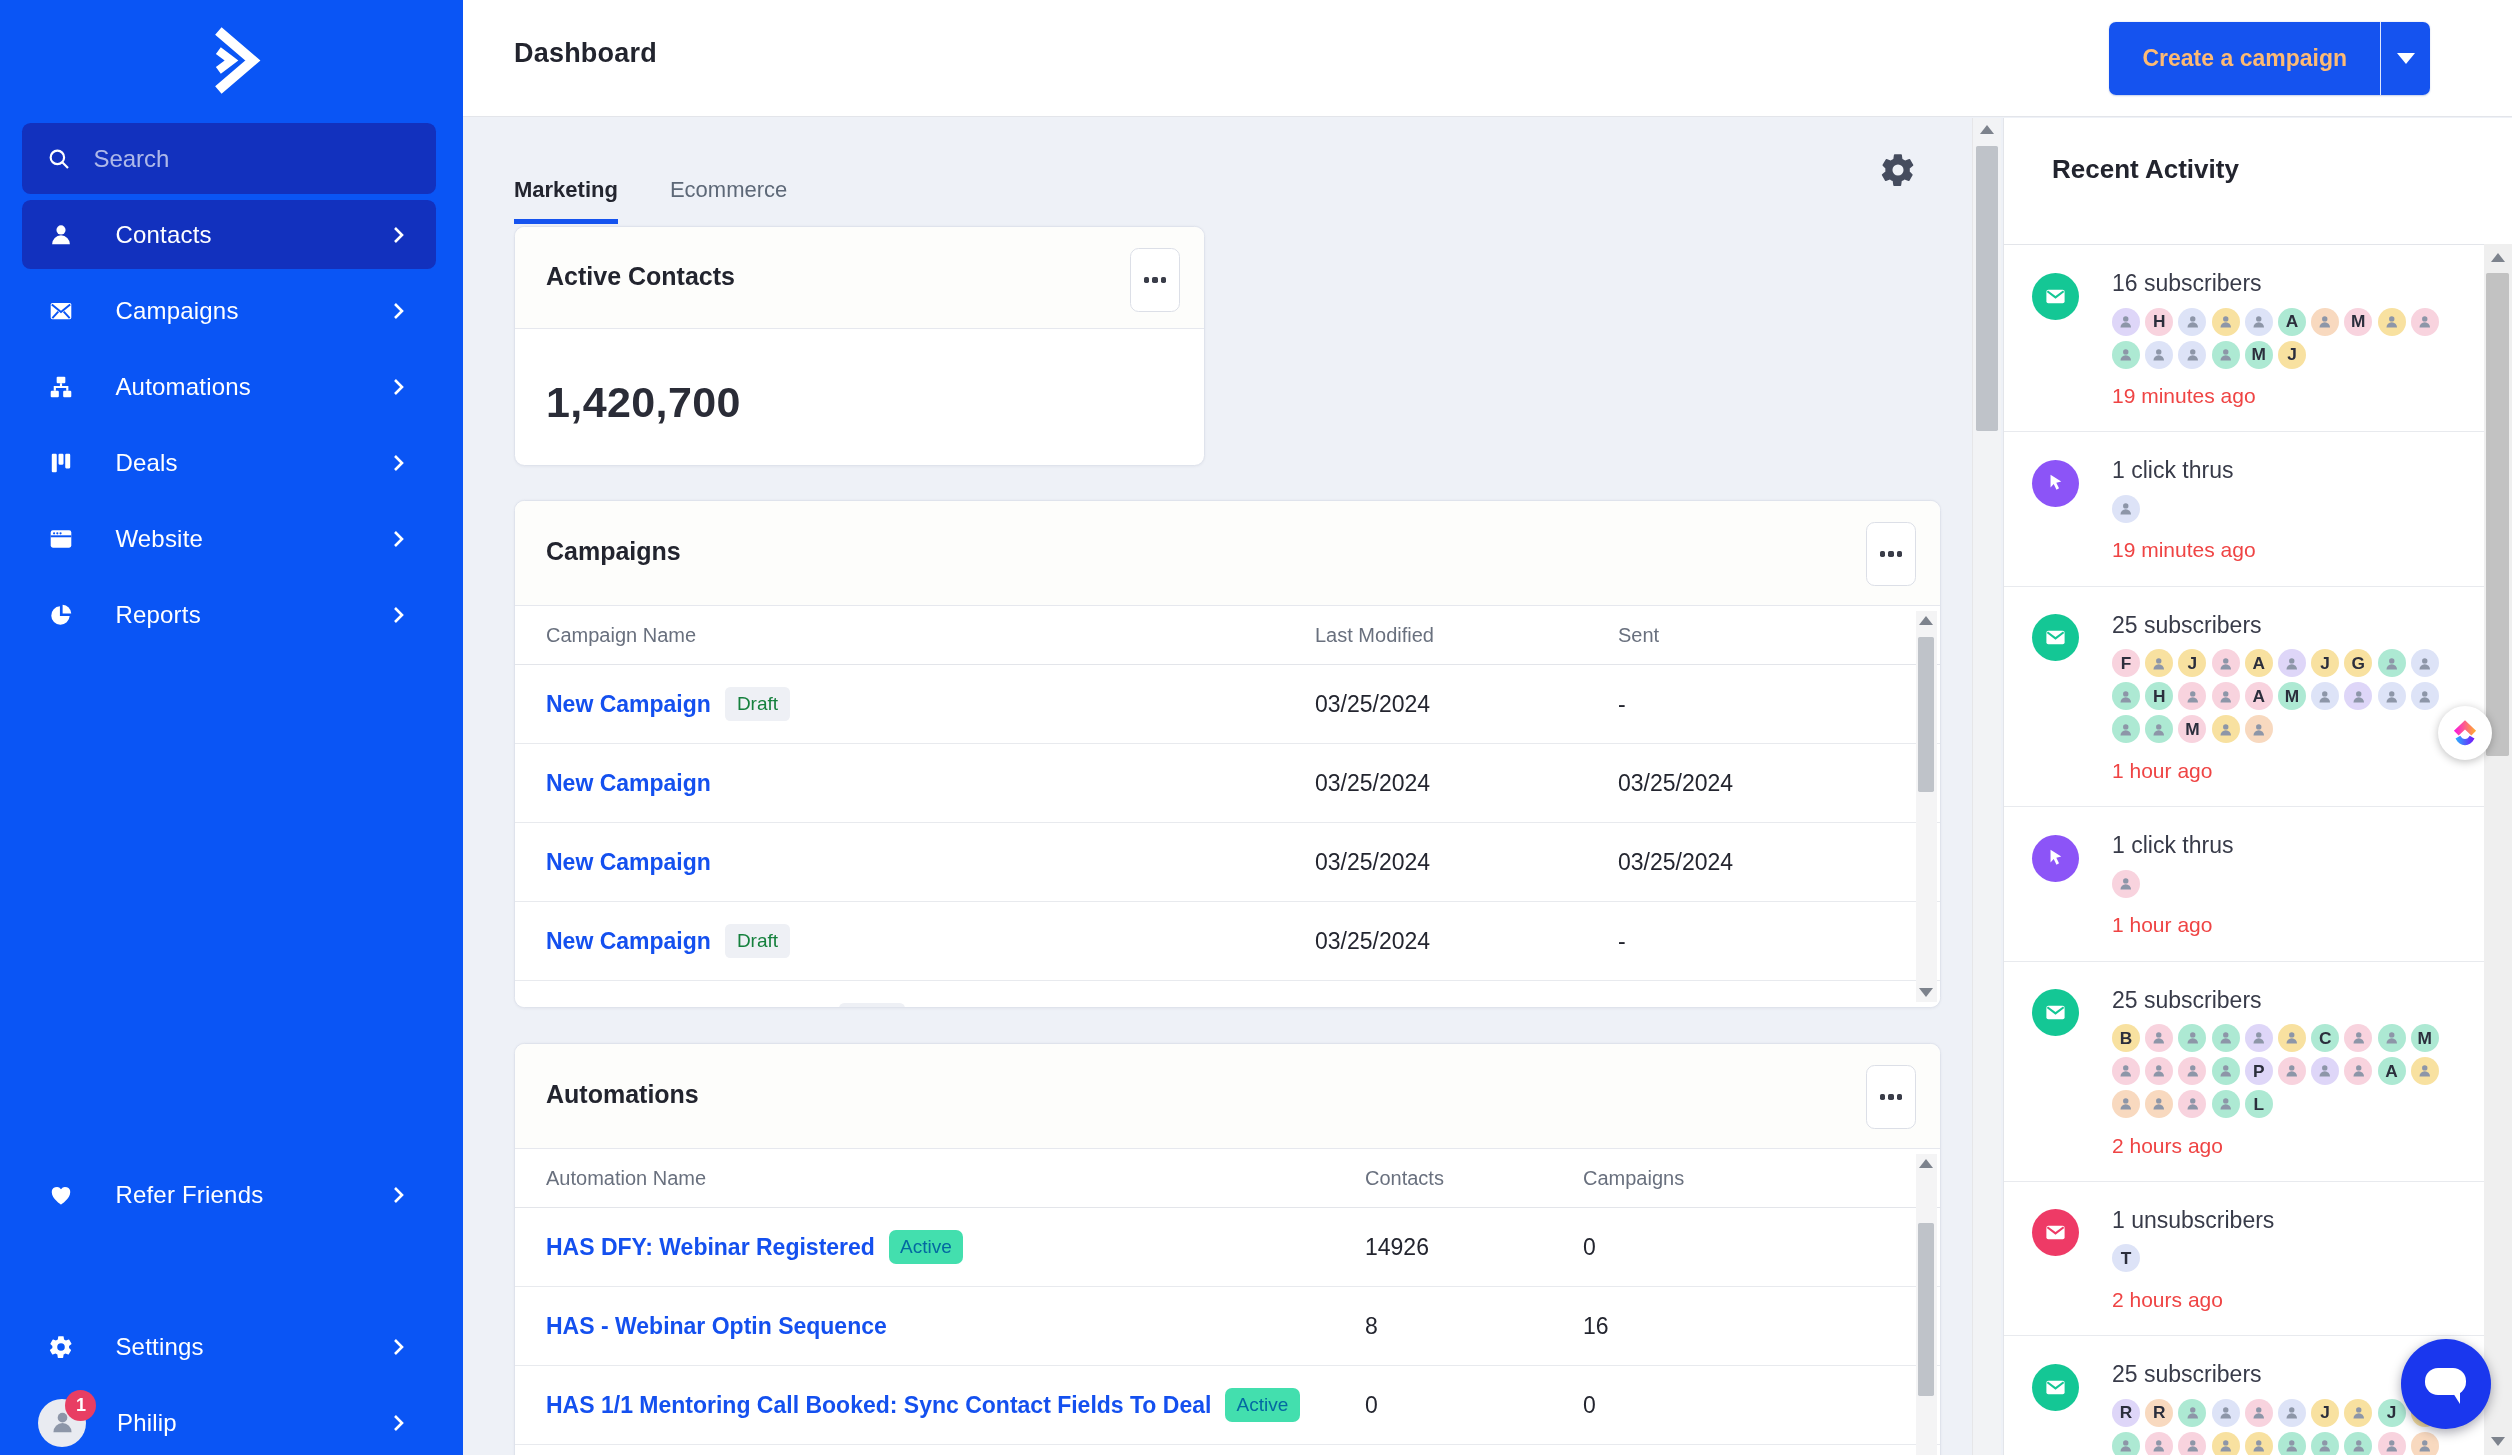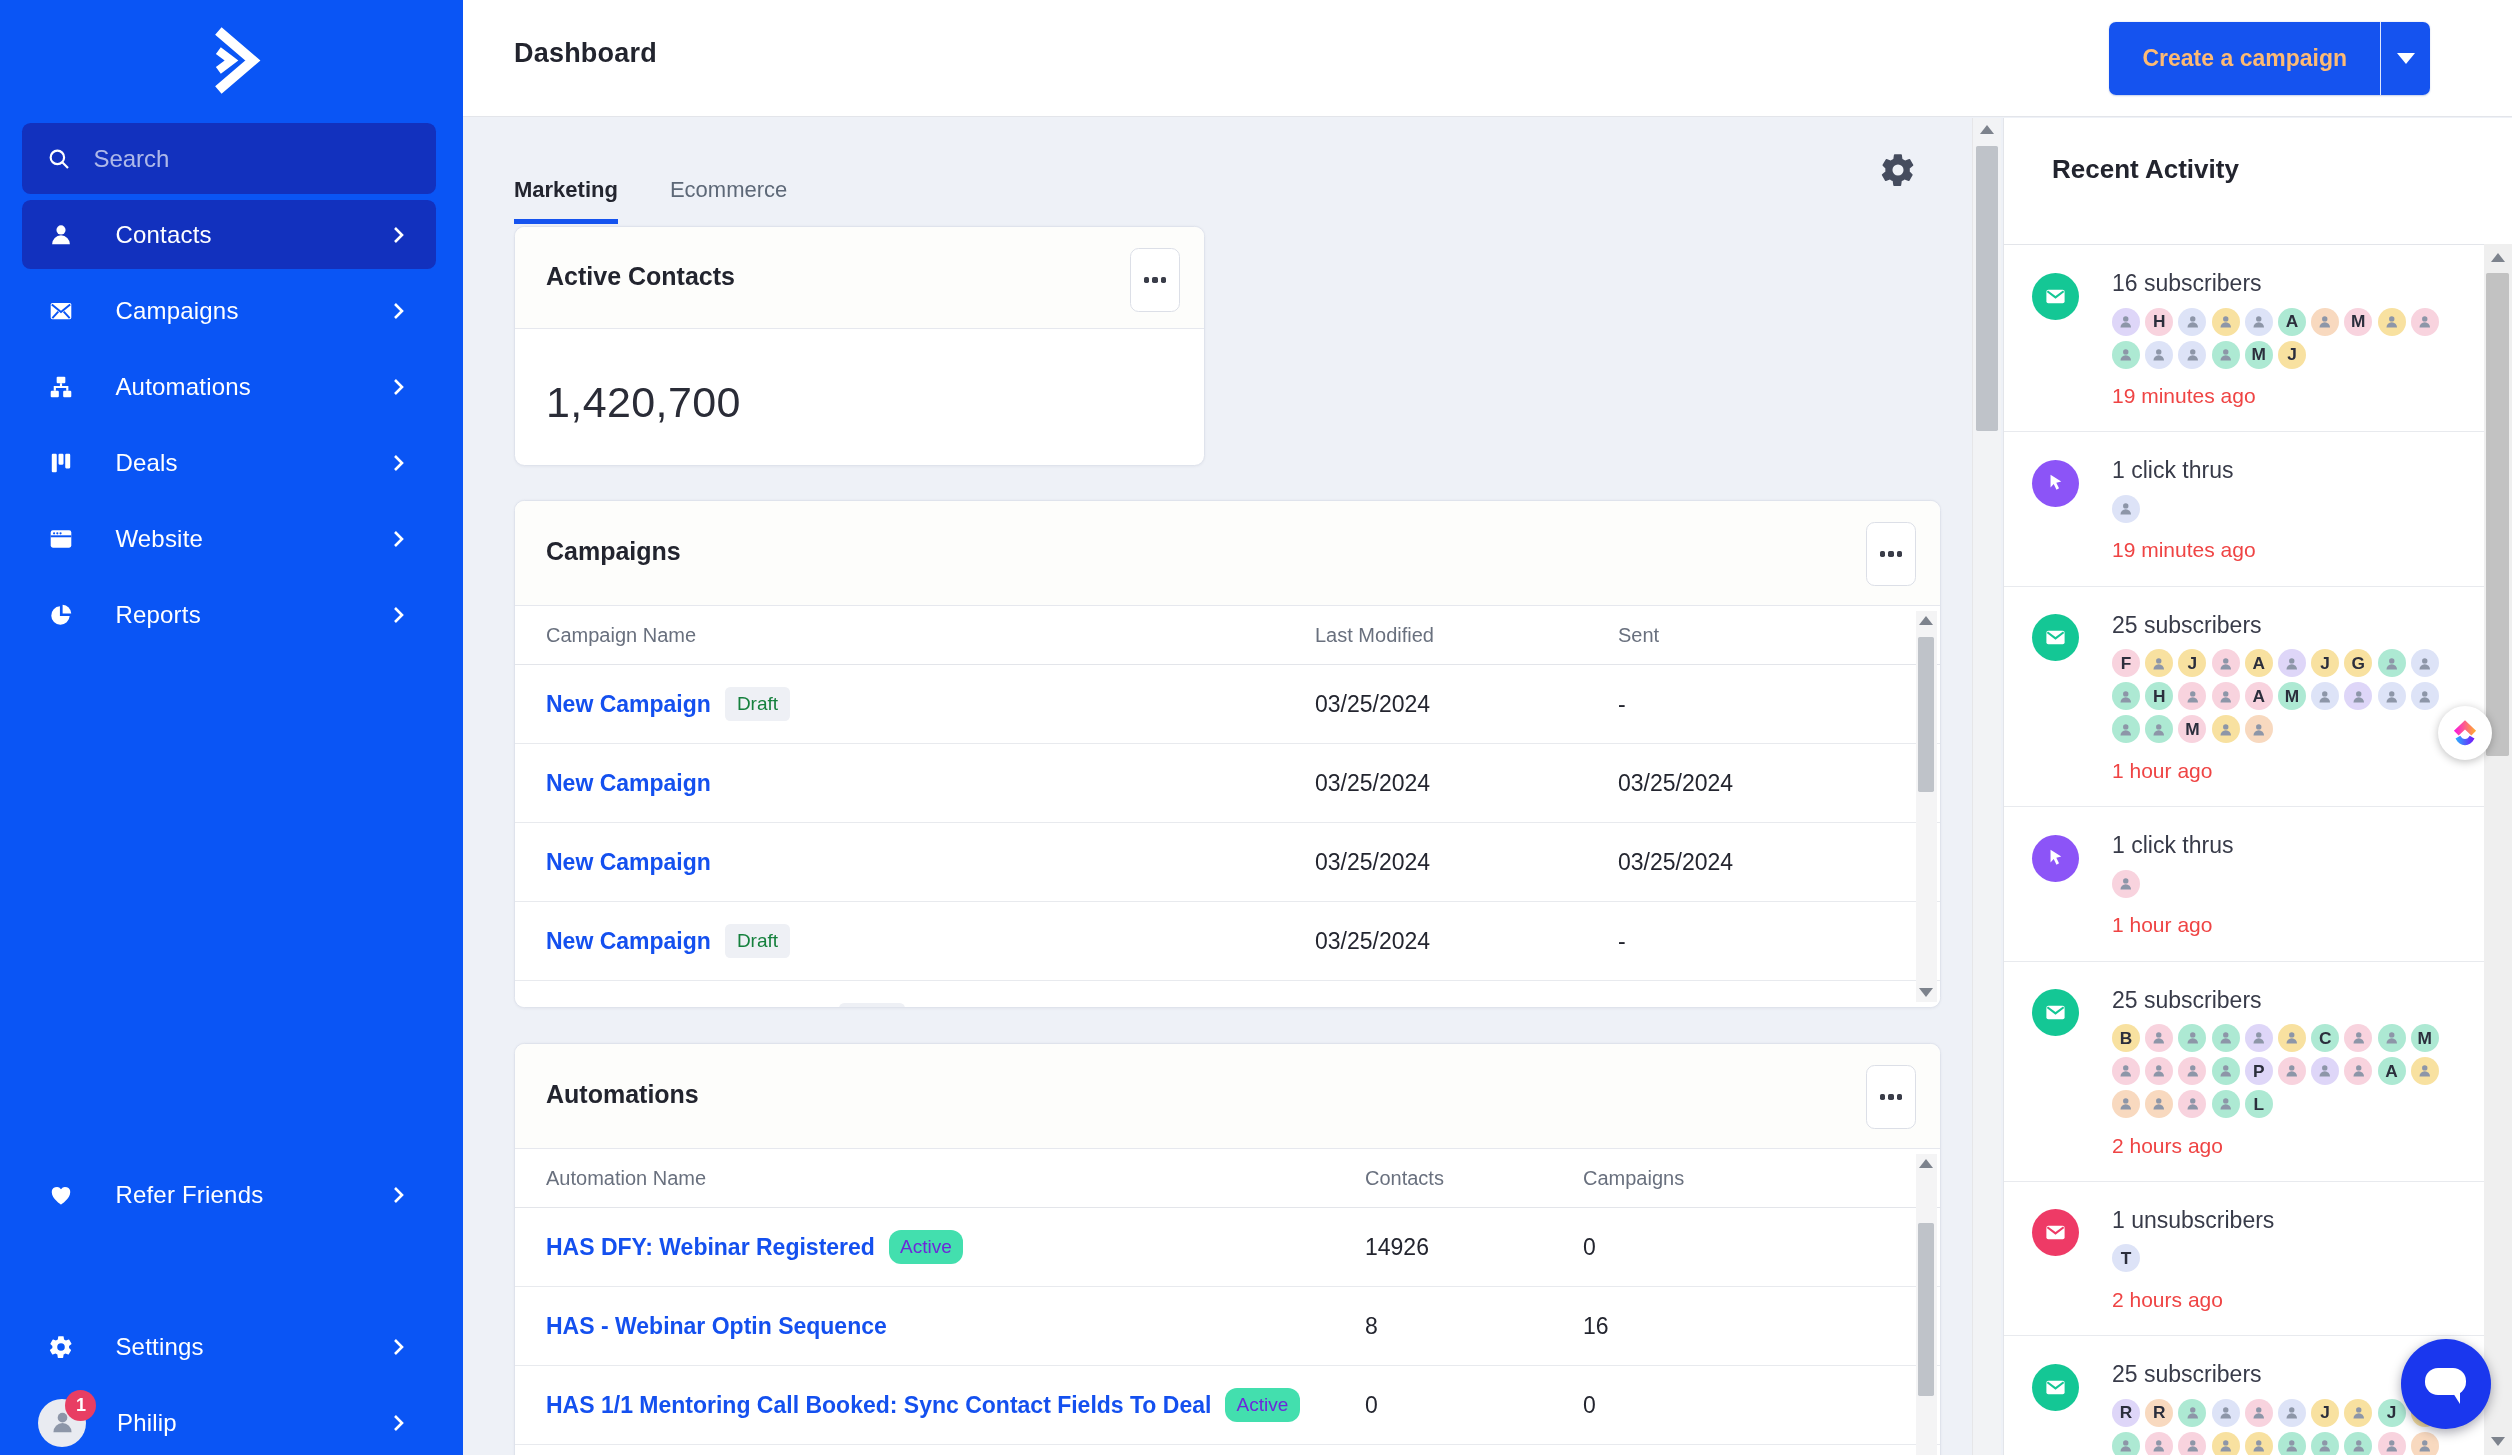--- a/index.html
+++ b/index.html
@@ -34,35 +34,35 @@
   .tab { font-size:22px; color:#5d6877; padding-bottom:15.5px; cursor:pointer;margin-top:29px; }
   .tab.active { color:#23252f; font-weight:700; border-bottom:5.2px solid var(--accent); }
   .gear-btn { position:absolute; left:1416px; top:33px; width:38px; height:38px; cursor:pointer; color:#454c5e; }
 
   .card { position:absolute; background:#fff; border:0.9px solid #dfe3ec; border-radius:10.4px; box-shadow:0 0.9px 2.6px rgba(30,40,80,.05); overflow:hidden; }
   .card-head { position:relative; height:102px; border-bottom:1.7px solid #e6e8ee; background:#fdfdfb; }
   .card-title { position:absolute; left:31px; top:35px; font-size:25px; font-weight:700; color:#22242e; display:flex; align-items:center; gap:14px; }
   .help-circ { width:28px; height:28px; border-radius:50%; border:2.2px solid #6e7687; color:#6e7687; font-size:17.3px; font-weight:700; display:flex; align-items:center; justify-content:center; }
   .menu-btn { position:absolute; right:24px; top:21px; width:50px; height:64px; background:#fff; border:1.7px solid #dcdfe7; border-radius:8.6px; display:flex; align-items:center; justify-content:center; gap:3.5px; cursor:pointer; }
   .menu-btn i { width:5.2px; height:5.2px; border-radius:1.7px; background:#3a3d49; }
-  .big-number { position:absolute; left:31px; top:151px; font-size:43px; font-weight:400; color:#2a2c37; letter-spacing:0.4px; }
+  .big-number { position:absolute; left:31px; top:151px; font-size:43px; font-weight:700; color:#2a2c37; letter-spacing:0.4px; }
 
   .panel { position:absolute; background:#fff; border:0.9px solid #dfe3ec; border-radius:10.4px; box-shadow:0 0.9px 2.6px rgba(30,40,80,.05); overflow:hidden; }
   .panel-head { position:relative; height:104px; background:#fdfdfb; }
   .panel-title { position:absolute; left:31px; top:36px; font-size:25px; font-weight:700; color:#22242e; }
   .table-wrap { position:absolute; left:0; right:0; top:104px; bottom:0; border-top:1.7px solid #e6e8ee; background:#fff; }
   .thead { display:grid; height:59px; align-items:center; color:#69707e; font-size:20px; border-bottom:1.7px solid #e3e5ea; }
   .cgrid { grid-template-columns:800px 303px auto; }
   .agrid { grid-template-columns:850px 218px auto; }
   .thead > div:first-child, .trow > div:first-child { padding-left:31px; }
   .trow { display:grid; height:79px; align-items:center; border-bottom:1.7px solid #e8eaee; font-size:23px; color:#23252f; }
   .row-link { color:var(--link); font-weight:600; cursor:pointer; }
   .namecell { display:flex; align-items:center; gap:14px; padding-right:17.3px; overflow:hidden; white-space:nowrap; }
   .badge-draft { background:#eef0f5; color:#15803d; font-size:19px; border-radius:5.2px; padding:6px 12px; flex:0 0 auto; }
-  .badge-active { background:var(--active-badge); color:#6d28d9; font-size:19px; border-radius:12px; padding:6px 11.2px; flex:0 0 auto; }
+  .badge-active { background:var(--active-badge); color:#0369a1; font-size:19px; border-radius:7px; padding:6px 11.2px; flex:0 0 auto; }
 
   
   .vscroll { position:absolute; background:#f2f3f5; }
   .vscroll .thumb { position:absolute; left:2.6px; right:2.6px; background:#bfc3c9; border-radius:1.7px; cursor:pointer; }
   .tri-up, .tri-down { position:absolute; left:50%; transform:translateX(-50%); width:0; height:0; }
   .tri-up { border-left:7.8px solid transparent; border-right:7.8px solid transparent; border-bottom:9.5px solid #7d838d; }
   .tri-down { border-left:7.8px solid transparent; border-right:7.8px solid transparent; border-top:9.5px solid #7d838d; }
 
   
   .right-panel { position:absolute; left:2003px; top:118px; width:509px; height:1337px; background:#fff; border-left:1.7px solid #e3e5ea; overflow:hidden; }

